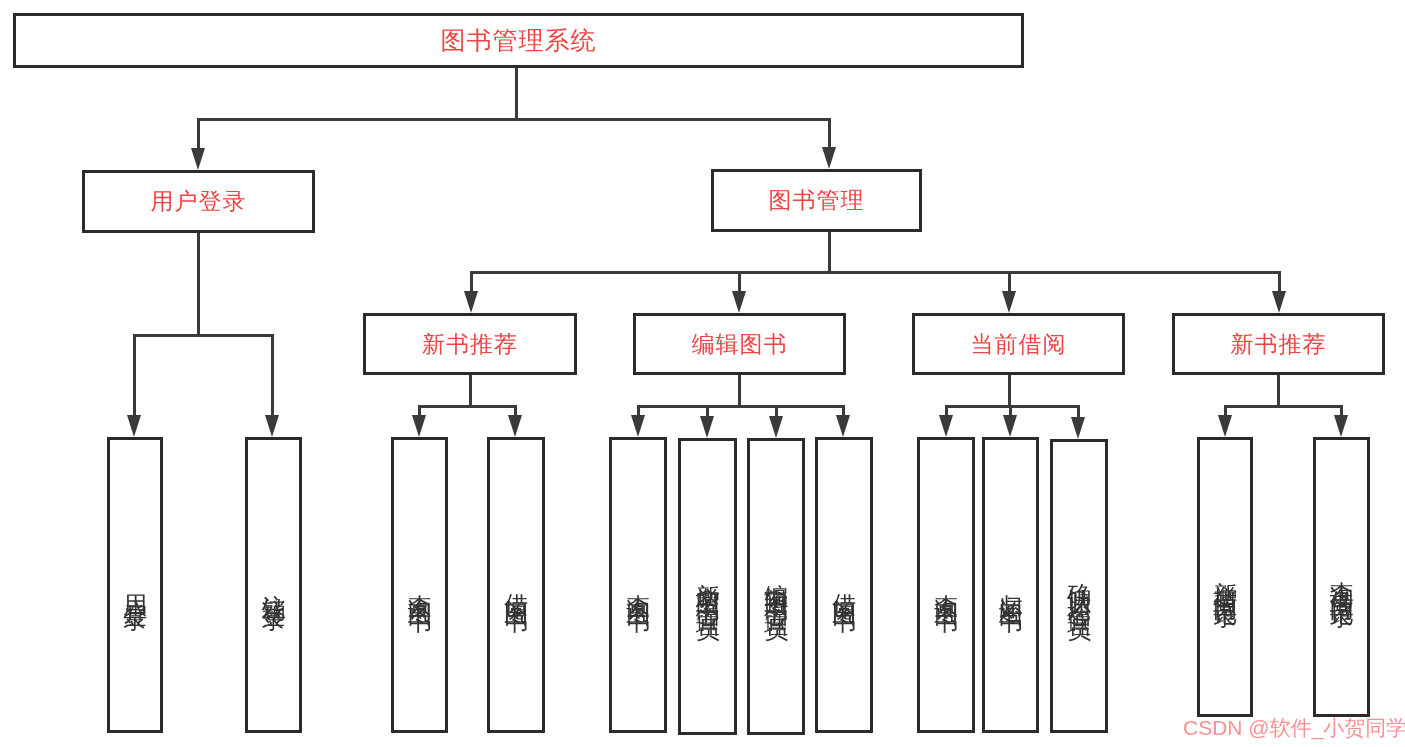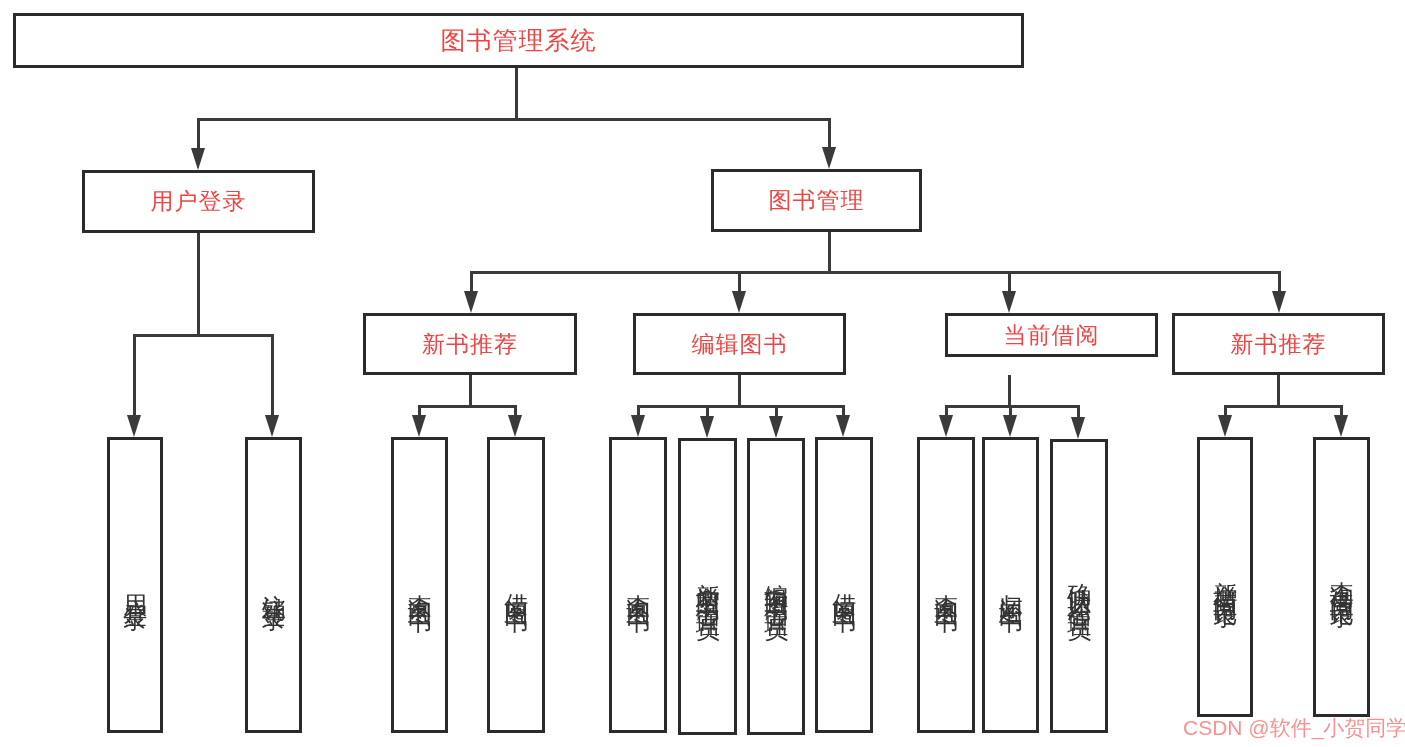--- a/index.html
+++ b/index.html
@@ -47,21 +47,21 @@
   <div class="box" style="left:711px;top:169px;width:211px;height:63px">
     <span class="hlabel">图书管理</span>
   </div>
 
   <div class="box" style="left:363px;top:313px;width:214px;height:62px">
     <span class="hlabel">新书推荐</span>
   </div>
   <div class="box" style="left:633px;top:313px;width:213px;height:62px">
     <span class="hlabel">编辑图书</span>
   </div>
-  <div class="box" style="left:945px;top:313px;width:213px;height:44px">
+  <div class="box" style="left:912px;top:313px;width:213px;height:62px">
     <span class="hlabel">当前借阅</span>
   </div>
   <div class="box" style="left:1172px;top:313px;width:213px;height:62px">
     <span class="hlabel">新书推荐</span>
   </div>
 
   <div class="box leaf" style="left:107px;top:437px;width:56px;height:296px">
     <span class="vtext">用户登录</span>
   </div>
   <div class="box leaf" style="left:245px;top:437px;width:57px;height:296px">

